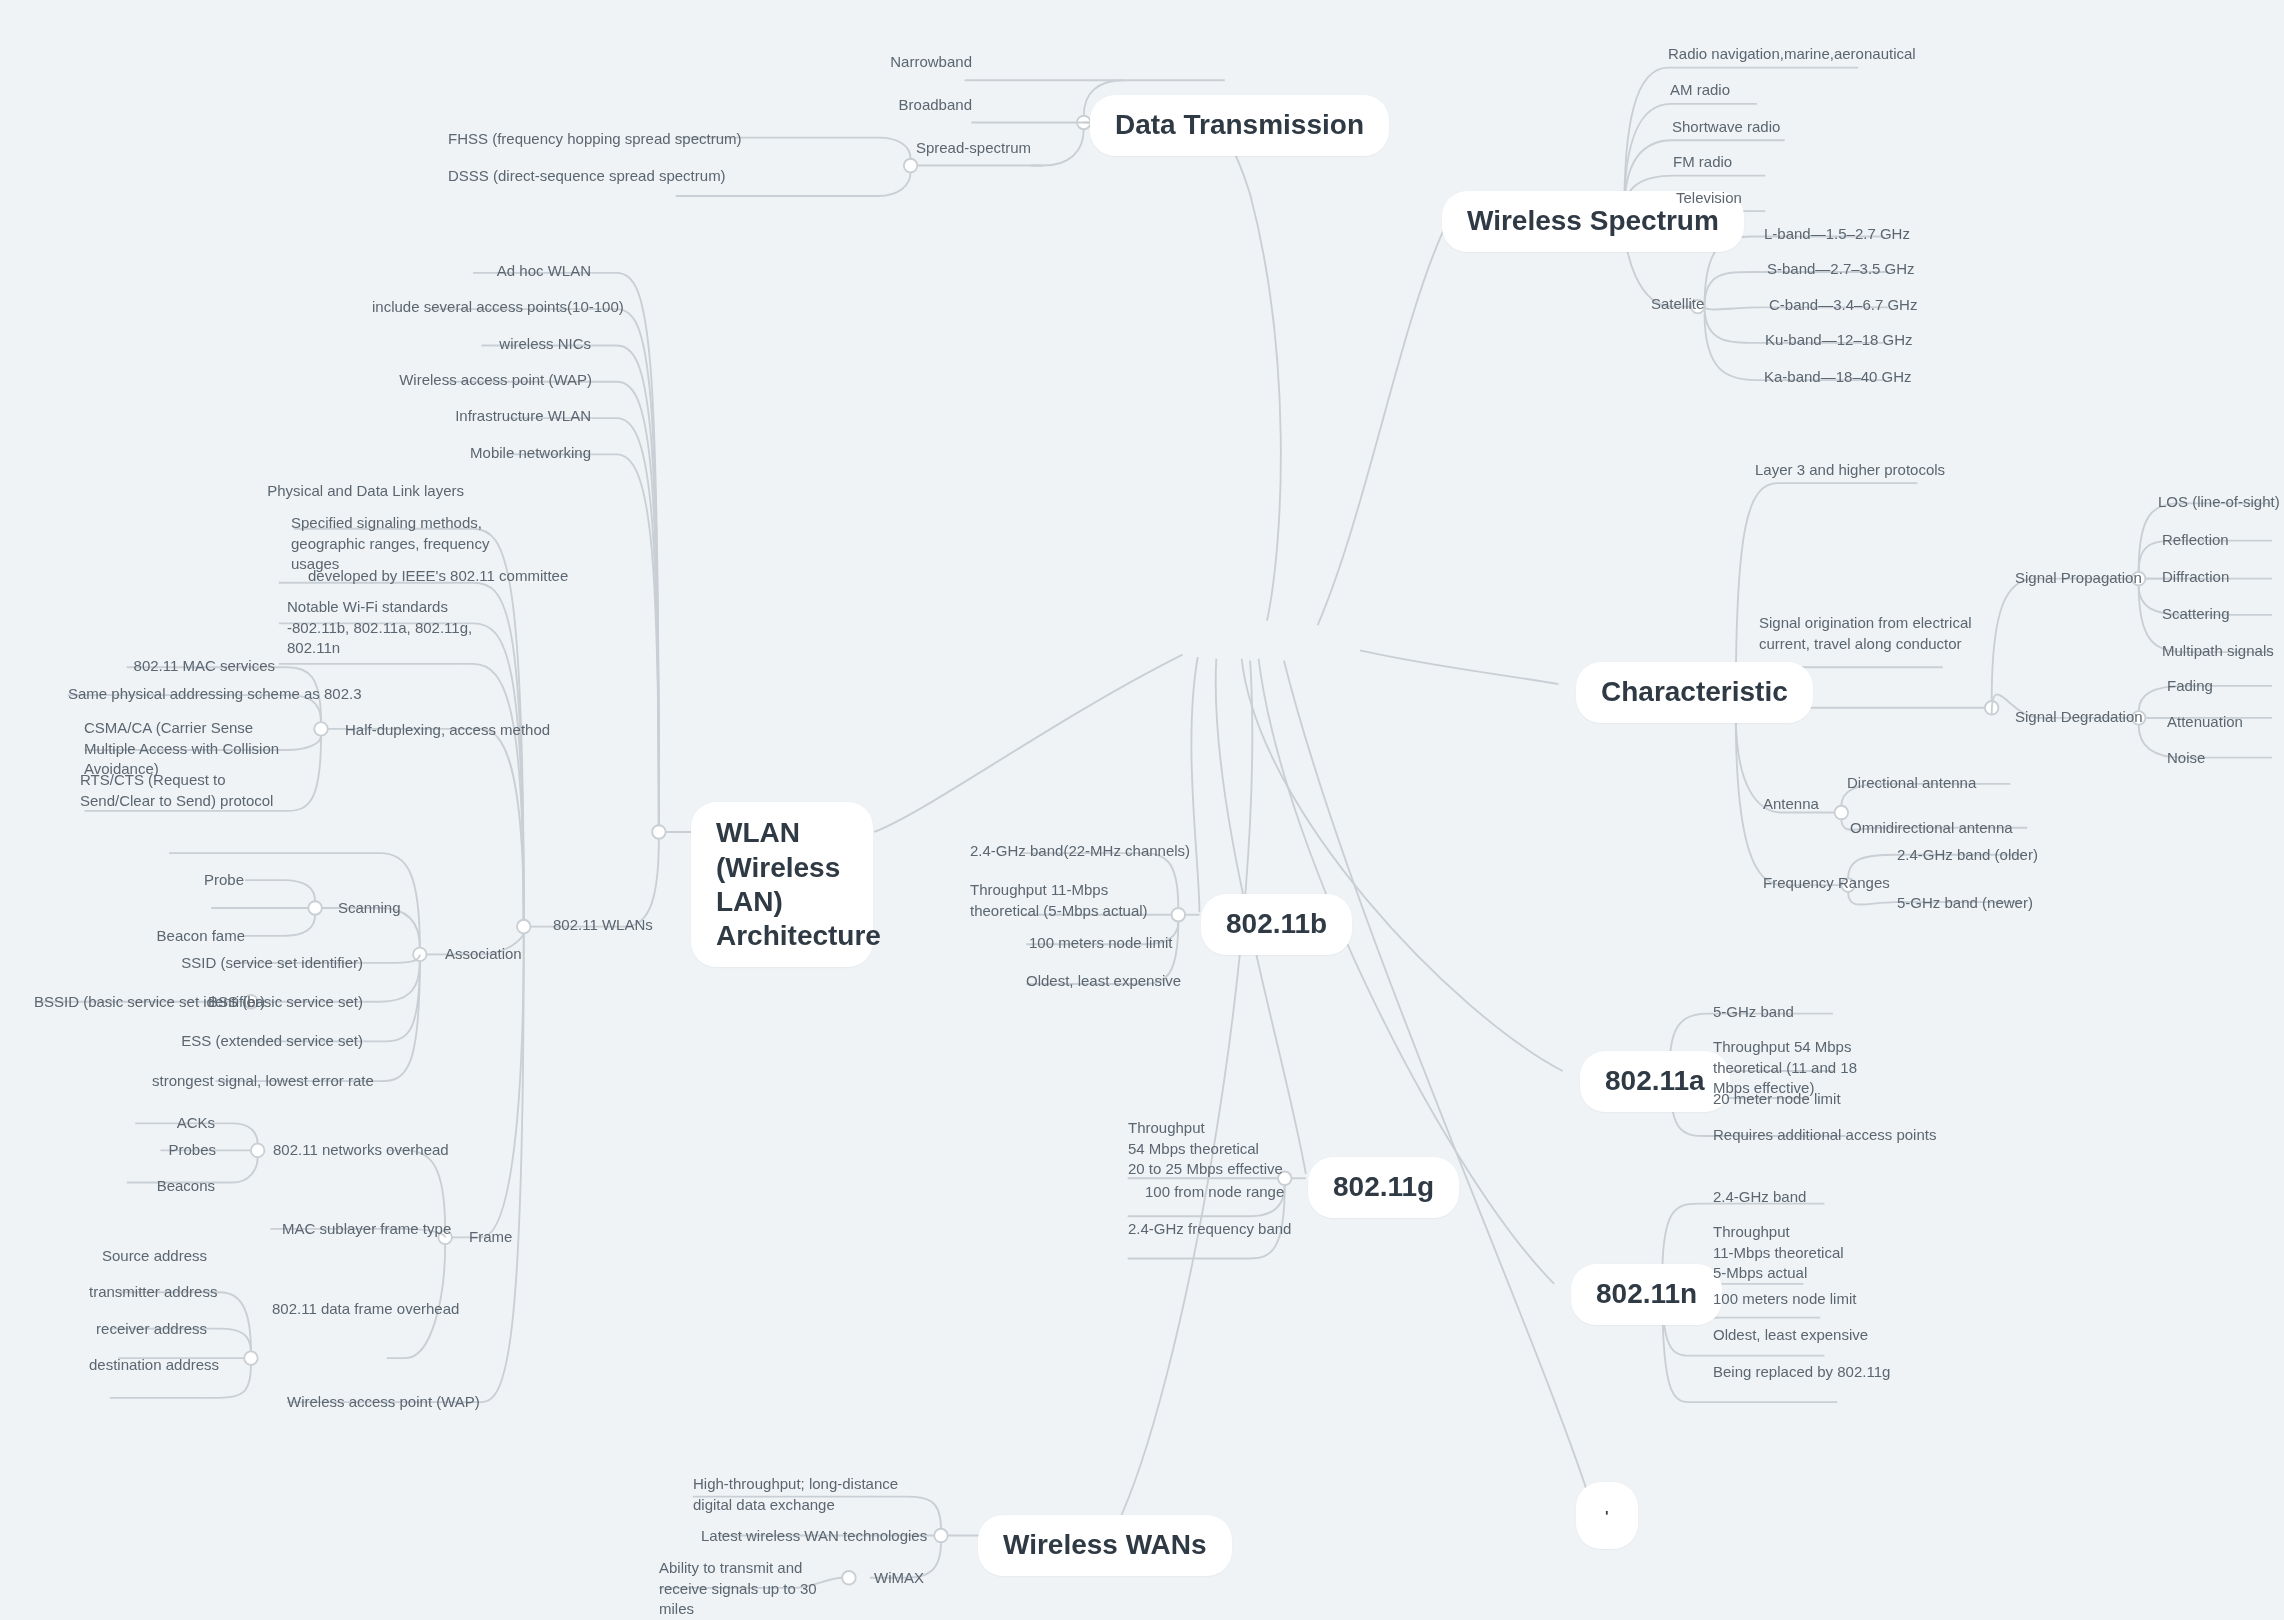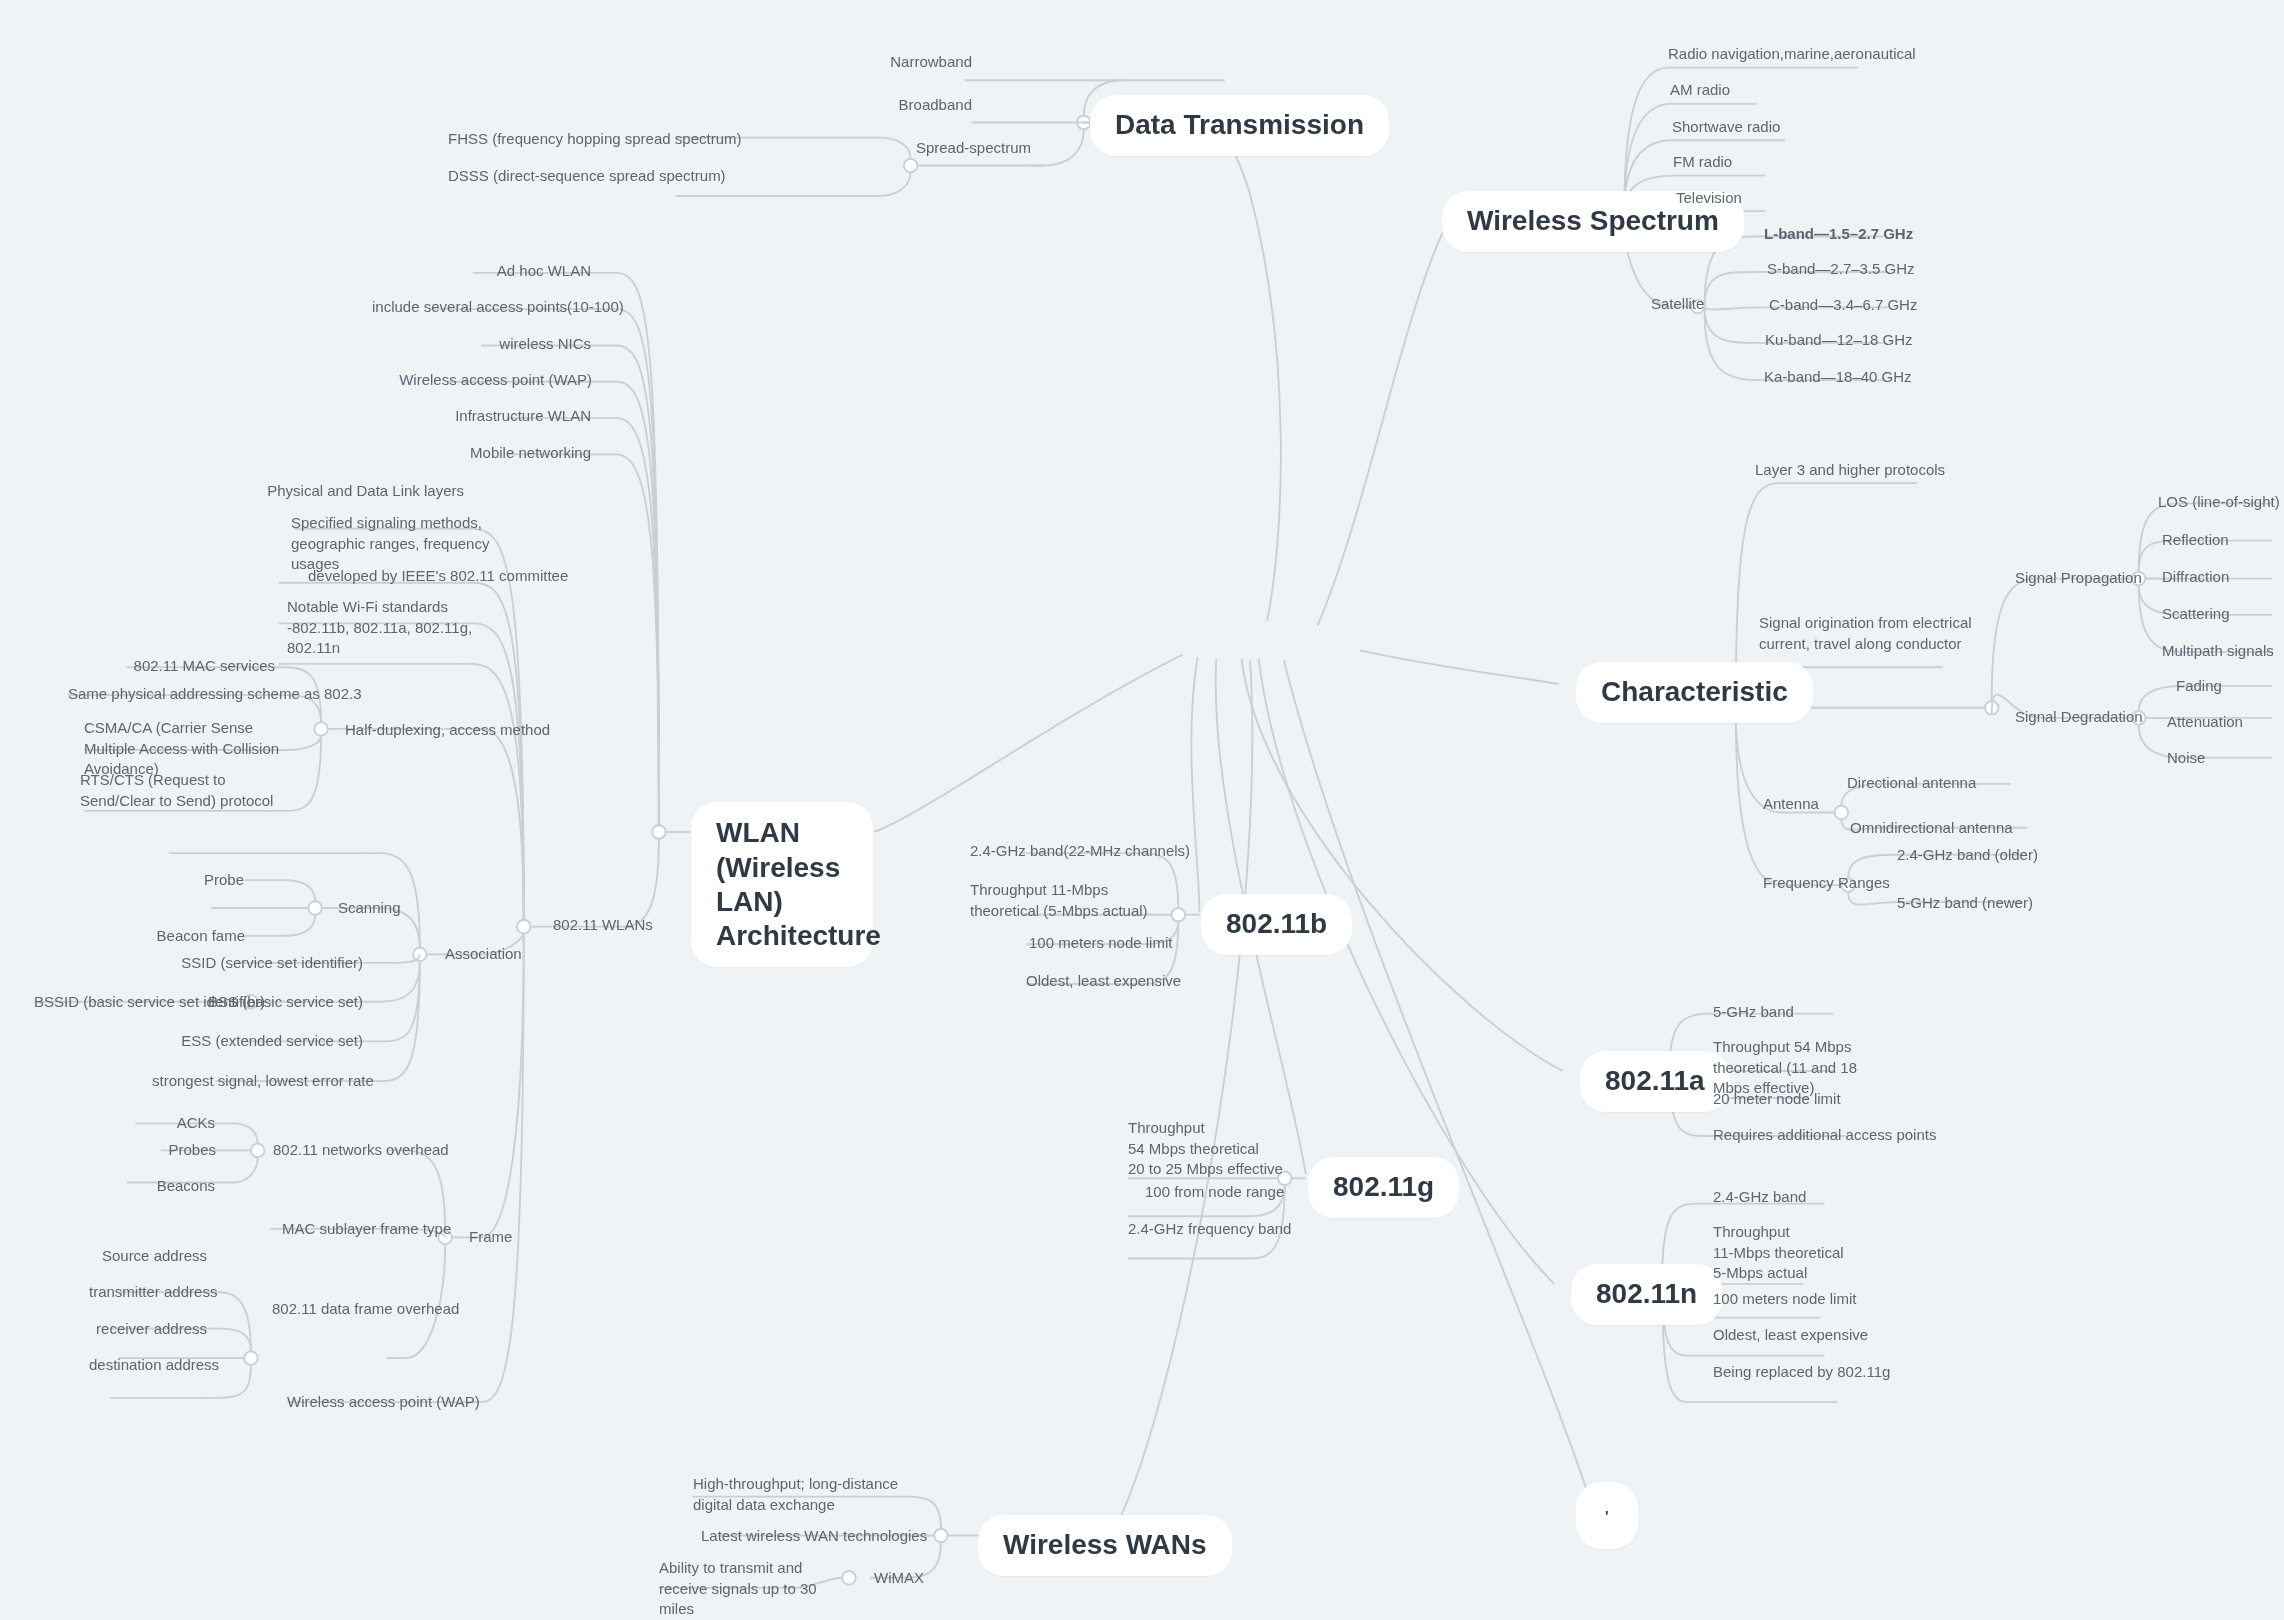--- a/index.html
+++ b/index.html
@@ -274,37 +274,37 @@
   <div class="node leaf r" style="left:448px;top:129px;width:228px;text-align:right;">FHSS (frequency hopping spread spectrum)</div>
   <div class="node leaf r" style="left:448px;top:166px;width:228px;text-align:right;">DSSS (direct-sequence spread spectrum)</div>
 
   <div class="node pill" style="left:1442px;top:191px;">Wireless Spectrum</div>
   <div class="node leaf" style="left:1668px;top:44px;">Radio navigation,marine,aeronautical</div>
   <div class="node leaf" style="left:1670px;top:80px;">AM radio</div>
   <div class="node leaf" style="left:1672px;top:117px;">Shortwave radio</div>
   <div class="node leaf" style="left:1673px;top:152px;">FM radio</div>
   <div class="node leaf" style="left:1676px;top:188px;">Television</div>
   <div class="node leaf" style="left:1651px;top:294px;">Satellite</div>
-  <div class="node leaf" style="left:1764px;top:224px;font-weight:bold;">L-band—1.5–2.7 GHz</div>
+  <div class="node leaf" style="left:1764px;top:224px;">L-band—1.5–2.7 GHz</div>
   <div class="node leaf" style="left:1767px;top:259px;">S-band—2.7–3.5 GHz</div>
   <div class="node leaf" style="left:1769px;top:295px;">C-band—3.4–6.7 GHz</div>
   <div class="node leaf" style="left:1765px;top:330px;">Ku-band—12–18 GHz</div>
   <div class="node leaf" style="left:1764px;top:367px;">Ka-band—18–40 GHz</div>
 
   <div class="node pill" style="left:1576px;top:662px;">Characteristic</div>
   <div class="node leaf" style="left:1755px;top:460px;">Layer 3 and higher protocols</div>
   <div class="node leaf wrap" style="left:1759px;top:613px;width:245px;">Signal origination from electrical current, travel along conductor</div>
   <div class="node leaf" style="left:2015px;top:568px;">Signal Propagation</div>
   <div class="node leaf" style="left:2015px;top:707px;">Signal Degradation</div>
   <div class="node leaf" style="left:2158px;top:492px;">LOS (line-of-sight)</div>
   <div class="node leaf" style="left:2162px;top:530px;">Reflection</div>
   <div class="node leaf" style="left:2162px;top:567px;">Diffraction</div>
   <div class="node leaf" style="left:2162px;top:604px;">Scattering</div>
   <div class="node leaf" style="left:2162px;top:641px;">Multipath signals</div>
-  <div class="node leaf" style="left:2167px;top:676px;margin-left:9px;">Fading</div>
+  <div class="node leaf" style="left:2167px;top:676px;">Fading</div>
   <div class="node leaf" style="left:2167px;top:712px;">Attenuation</div>
   <div class="node leaf" style="left:2167px;top:748px;">Noise</div>
   <div class="node leaf" style="left:1763px;top:794px;">Antenna</div>
   <div class="node leaf" style="left:1847px;top:773px;">Directional antenna</div>
   <div class="node leaf" style="left:1850px;top:818px;">Omnidirectional antenna</div>
   <div class="node leaf" style="left:1763px;top:873px;">Frequency Ranges</div>
   <div class="node leaf" style="left:1897px;top:845px;">2.4-GHz band (older)</div>
   <div class="node leaf" style="left:1897px;top:893px;">5-GHz band (newer)</div>
 
   <div class="node pill two-line" style="left:691px;top:802px;width:182px;">WLAN (Wireless LAN) Architecture</div>

